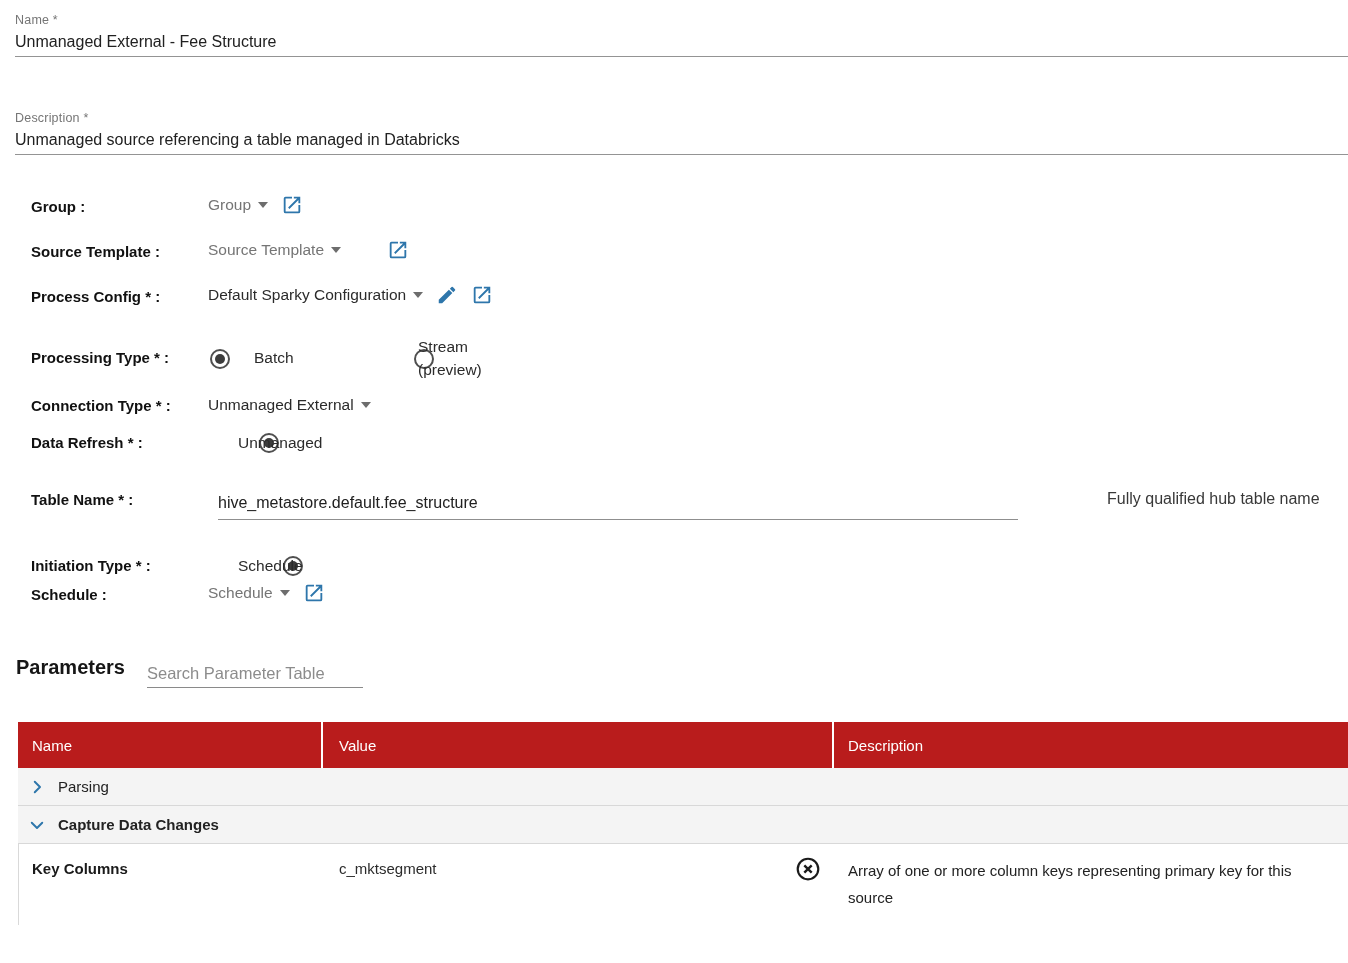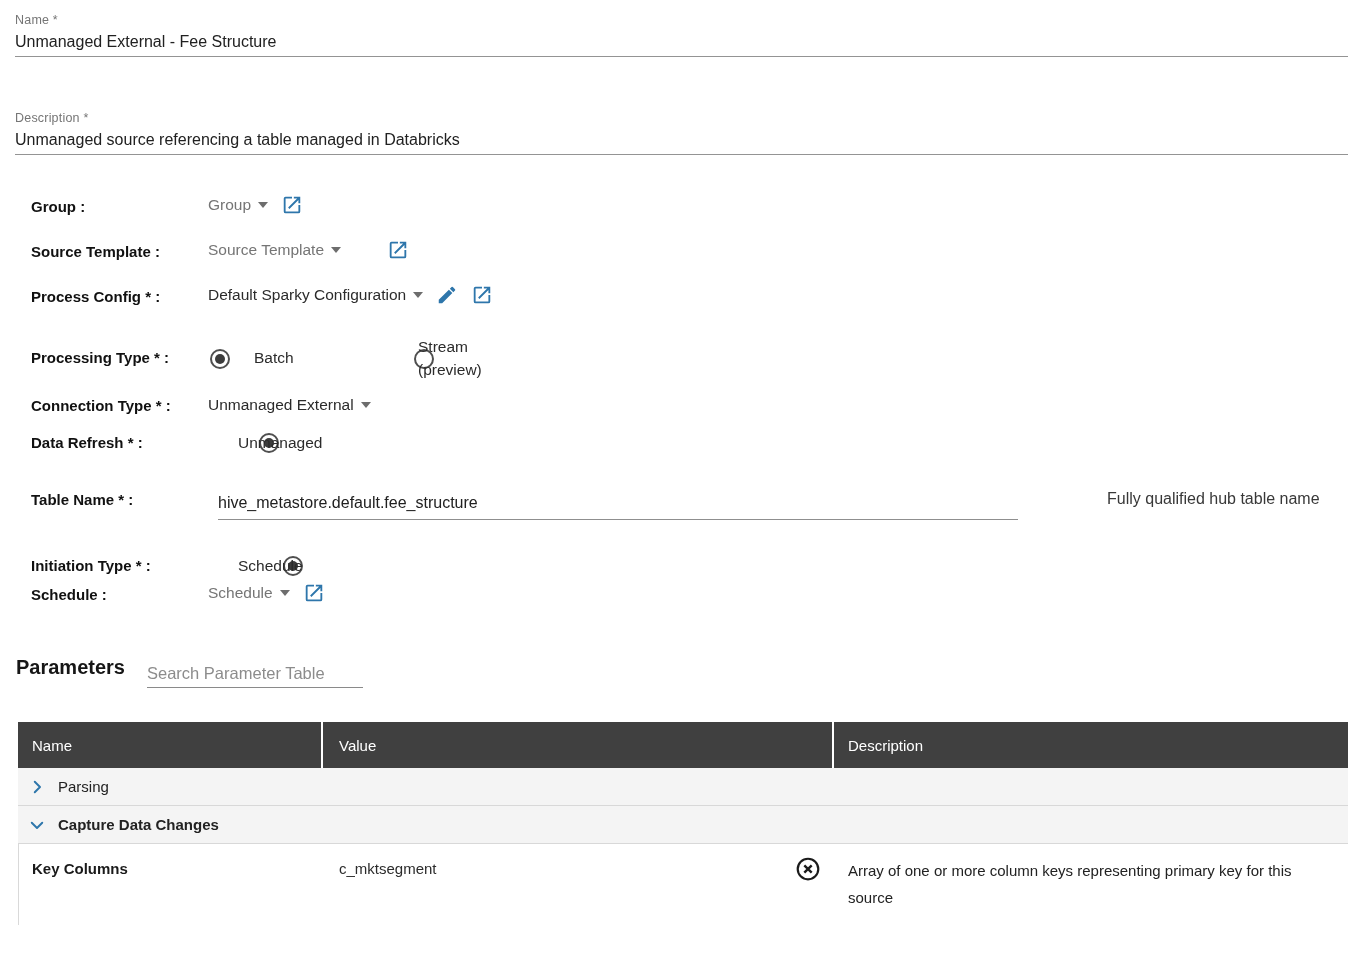--- a/index.html
+++ b/index.html
@@ -38,21 +38,21 @@
 
   
   .section-title { font-size: 20px; font-weight: bold; color: #161616; }
   .search-input { border: none; border-bottom: 1px solid #8a8a8a; background: transparent;
     font-family: "Liberation Sans", sans-serif; font-size: 16.5px; color: #212121;
     height: 28px; outline: none; padding: 0; }
   .search-input::placeholder { color: #8c8c8c; opacity: 1; }
 
   
   .param-table { position: absolute; left: 18px; top: 722px; width: 1330px; }
-  .pt-header { display: flex; background: #404040; height: 46px; align-items: center; }
+  .pt-header { display: flex; background: #b91c1c; height: 46px; align-items: center; }
   .pt-h-cell { color: #ffffff; font-size: 15px; font-weight: 500; padding-left: 14px;
     height: 46px; display: flex; align-items: center; }
   .pt-h-cell.c1 { width: 305px; border-right: 2px solid #ffffff; }
   .pt-h-cell.c2 { width: 511px; border-right: 2px solid #ffffff; padding-left: 16px; }
   .pt-h-cell.c3 { flex: 1; border-radius: 16px; }
   .group-row { display: flex; align-items: center; height: 38px; background: #f4f4f4;
     border-bottom: 1px solid #d8d8d8; cursor: pointer; padding-left: 10px; }
   .group-row.first { border-top: 2px solid #e2e2e2; }
   .group-row .g-label { font-size: 15px; color: #222; margin-left: 12px; }
   .group-row.expanded .g-label { font-weight: bold; }

